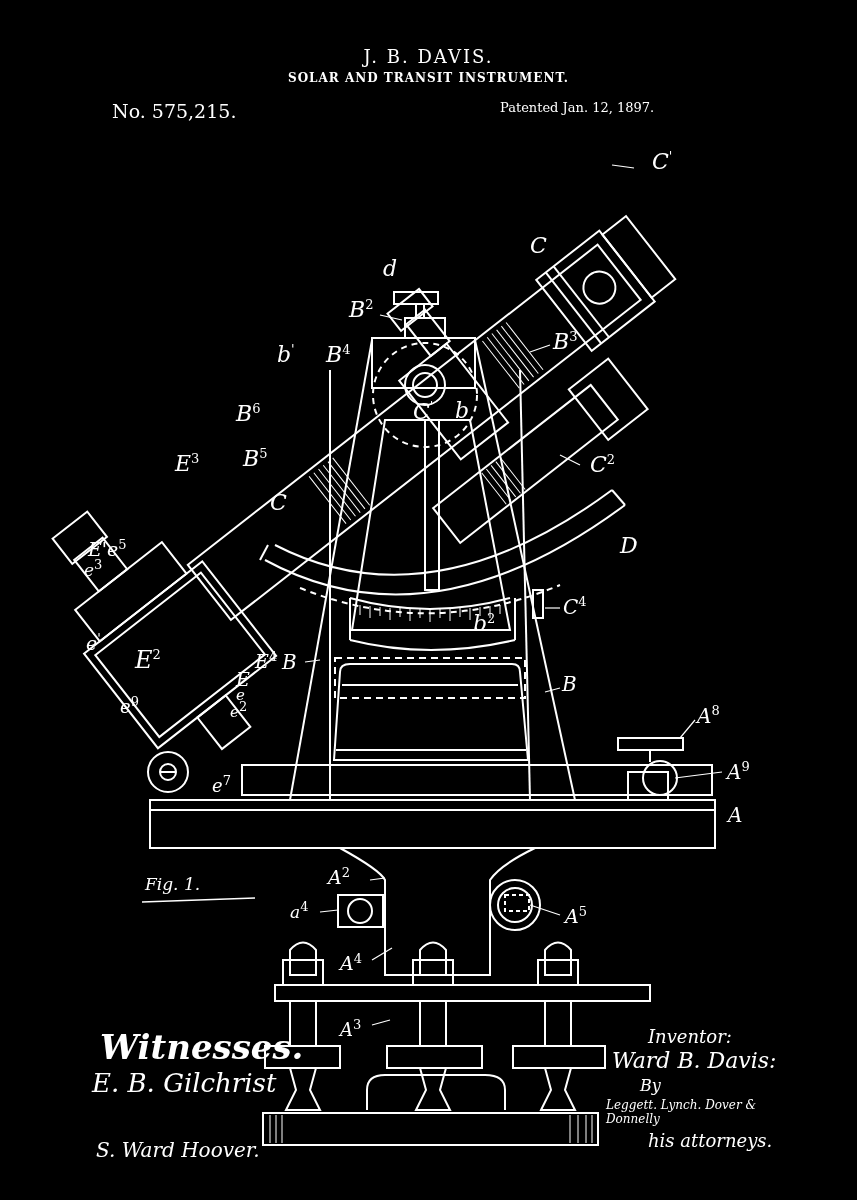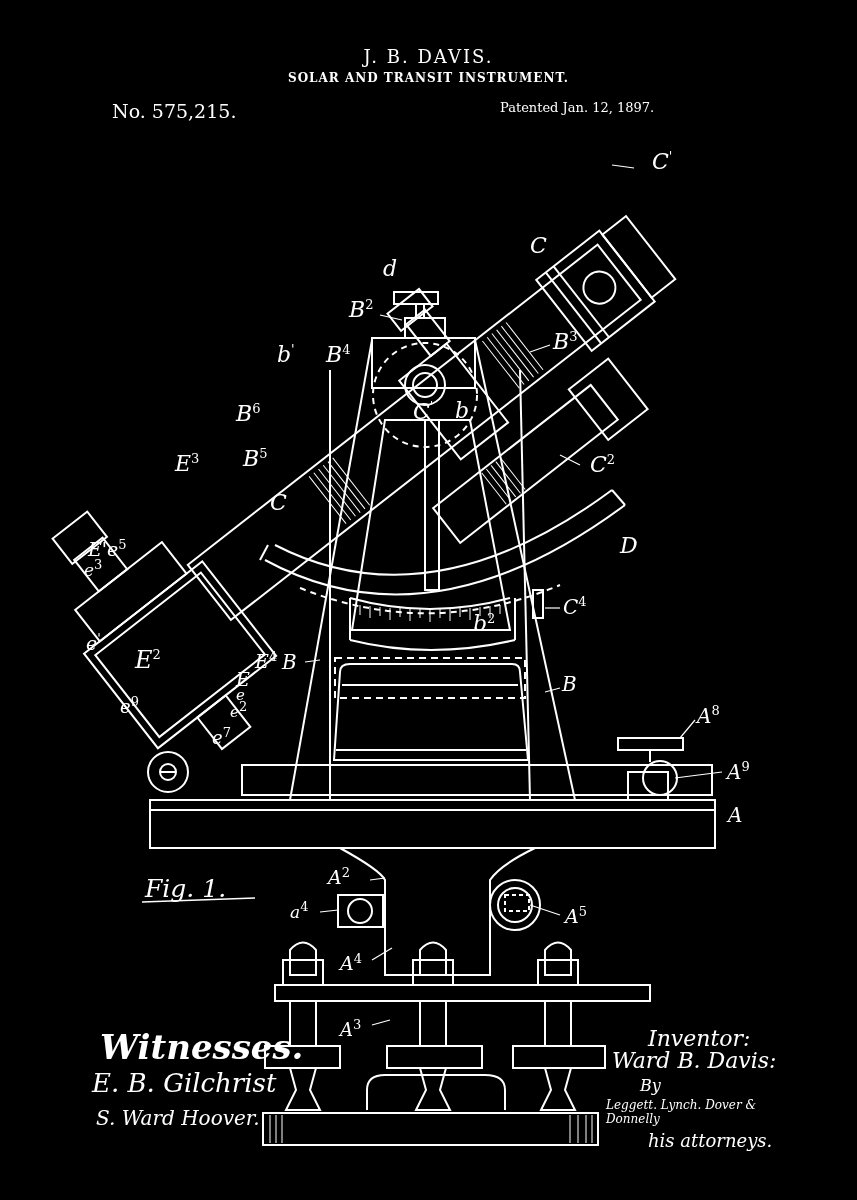--- a/index.html
+++ b/index.html
@@ -229,37 +229,37 @@
   <div class="lbl" style="left:86px;top:632px;font-size:19px"><span>e</span><sup>'</sup></div>
   <div class="lbl" style="left:135px;top:648px;font-size:24px"><span>E</span><sup>2</sup></div>
   <div class="lbl" style="left:255px;top:650px;font-size:19px"><span>E</span><sup>4</sup></div>
   <div class="lbl" style="left:282px;top:652px;font-size:20px"><span>B</span></div>
   <div class="lbl" style="left:236px;top:670px;font-size:19px"><span>E</span></div>
   <div class="lbl" style="left:562px;top:674px;font-size:20px"><span>B</span></div>
   <div class="lbl" style="left:236px;top:688px;font-size:15px"><span>e</span></div>
   <div class="lbl" style="left:230px;top:700px;font-size:15px"><span>e</span><sup>2</sup></div>
   <div class="lbl" style="left:697px;top:704px;font-size:20px"><span>A</span><sup>8</sup></div>
   <div class="lbl" style="left:120px;top:695px;font-size:18px"><span>e</span><sup>9</sup></div>
-  <div class="lbl" style="left:212px;top:726px;font-size:18px"><span>e</span><sup>7</sup></div>
+  <div class="lbl" style="left:212px;top:774px;font-size:18px"><span>e</span><sup>7</sup></div>
   <div class="lbl" style="left:727px;top:760px;font-size:20px"><span>A</span><sup>9</sup></div>
   <div class="lbl" style="left:728px;top:805px;font-size:20px"><span>A</span></div>
   <div class="lbl" style="left:328px;top:866px;font-size:19px"><span>A</span><sup>2</sup></div>
   <div class="lbl" style="left:290px;top:900px;font-size:17px"><span>a</span><sup>4</sup></div>
   <div class="lbl" style="left:565px;top:905px;font-size:19px"><span>A</span><sup>5</sup></div>
   <div class="lbl" style="left:340px;top:952px;font-size:19px"><span>A</span><sup>4</sup></div>
   <div class="lbl" style="left:340px;top:1018px;font-size:18px"><span>A</span><sup>3</sup></div>
 </div>
 
-<div class="script" style="left:145px;top:876px;font-size:25px">Fig. 1.</div>
+<div class="script" style="left:145px;top:876px;font-size:17px">Fig. 1.</div>
 
 <div>
   <div class="script" style="left:100px;top:1030px;font-size:34px;font-weight:bold">Witnesses.</div>
   <div class="script" style="left:92px;top:1070px;font-size:26px">E. B. Gilchrist</div>
-  <div class="script" style="left:96px;top:1108px;font-size:20px">S. Ward Hoover.</div>
+  <div class="script" style="left:96px;top:1140px;font-size:20px">S. Ward Hoover.</div>
 </div>
 
 <div>
-  <div class="script" style="left:648px;top:1028px;font-size:22px">Inventor:</div>
+  <div class="script" style="left:648px;top:1028px;font-size:18px">Inventor:</div>
   <div class="script" style="left:612px;top:1050px;font-size:22px">Ward B. Davis:</div>
   <div class="script" style="left:640px;top:1078px;font-size:16px">By</div>
   <div class="script" style="left:606px;top:1098px;font-size:12px;width:180px;white-space:normal;line-height:1.2">Leggett. Lynch. Dover &amp; Donnelly</div>
   <div class="script" style="left:648px;top:1132px;font-size:18px">his attorneys.</div>
 </div>
 
 </body></html>

